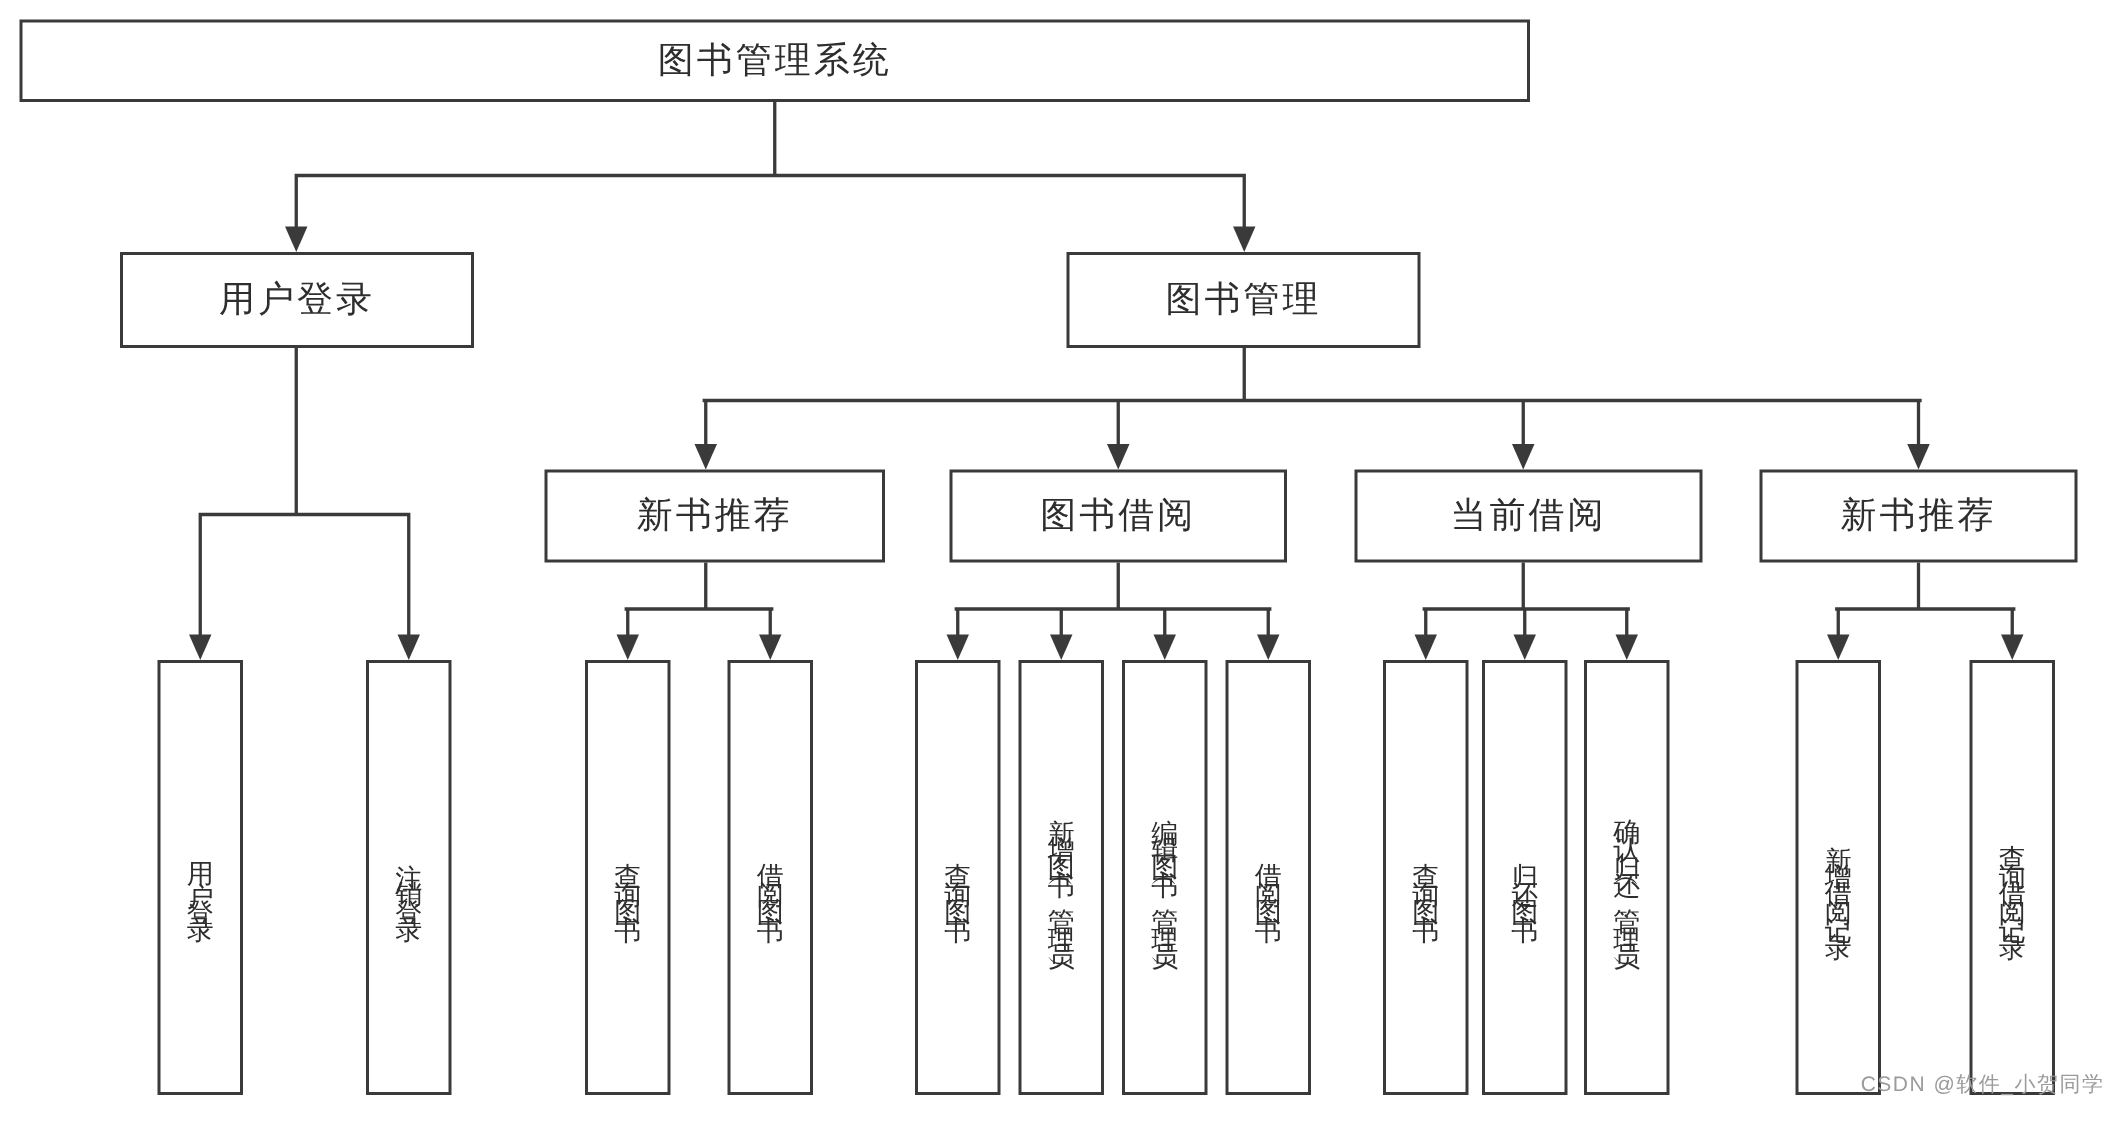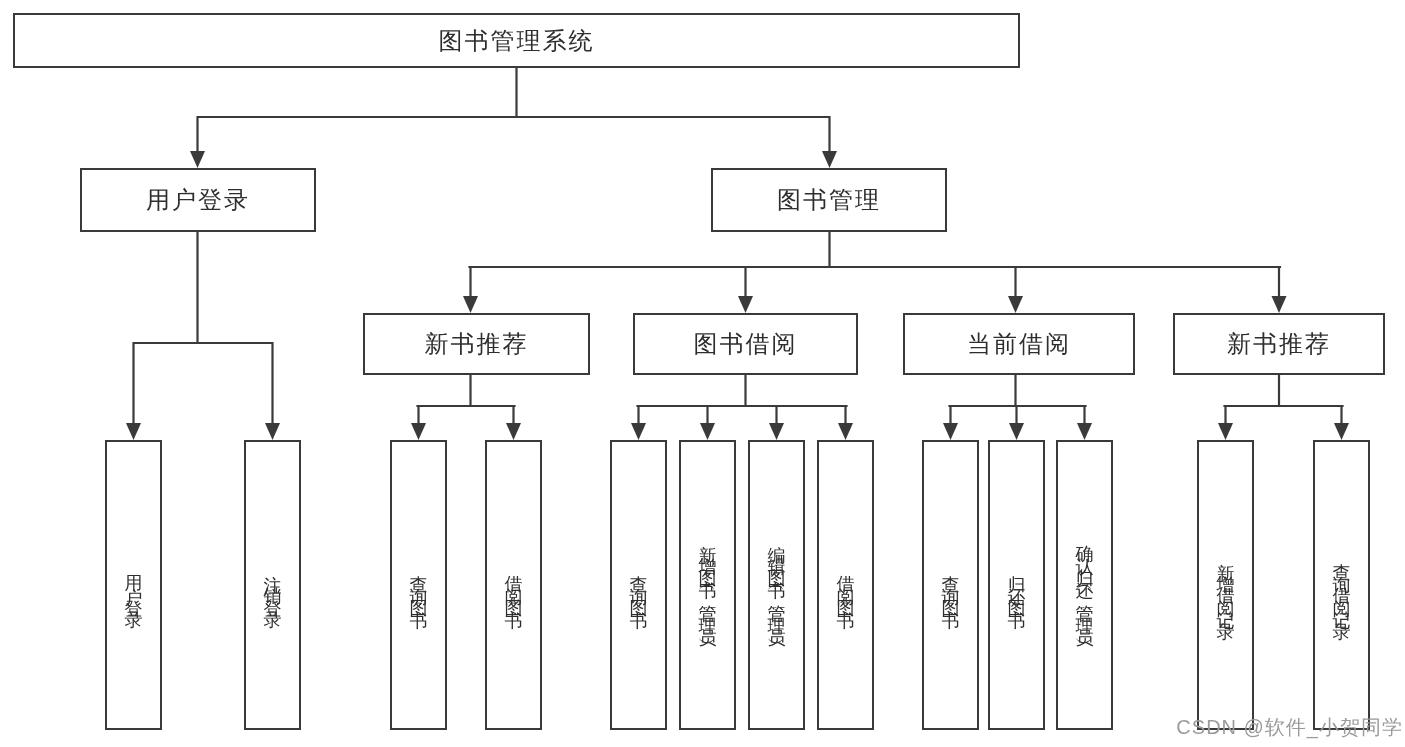--- a/index.html
+++ b/index.html
@@ -39,21 +39,21 @@
     writing-mode:vertical-rl;
     text-orientation:mixed;
     font-size:18px;
     letter-spacing:12px;
   }
   .watermark{
     position:absolute;
     right:2px;top:714px;
     z-index:5;
     color:var(--watermark);
-    font-size:20px;
+    font-size:14px;
     letter-spacing:1px;
     white-space:nowrap;
   }
 </style>
 </head>
 <body>
 
 <div class="canvas">
 
   <svg class="connectors" width="1405" height="747" viewBox="0 0 1405 747">

